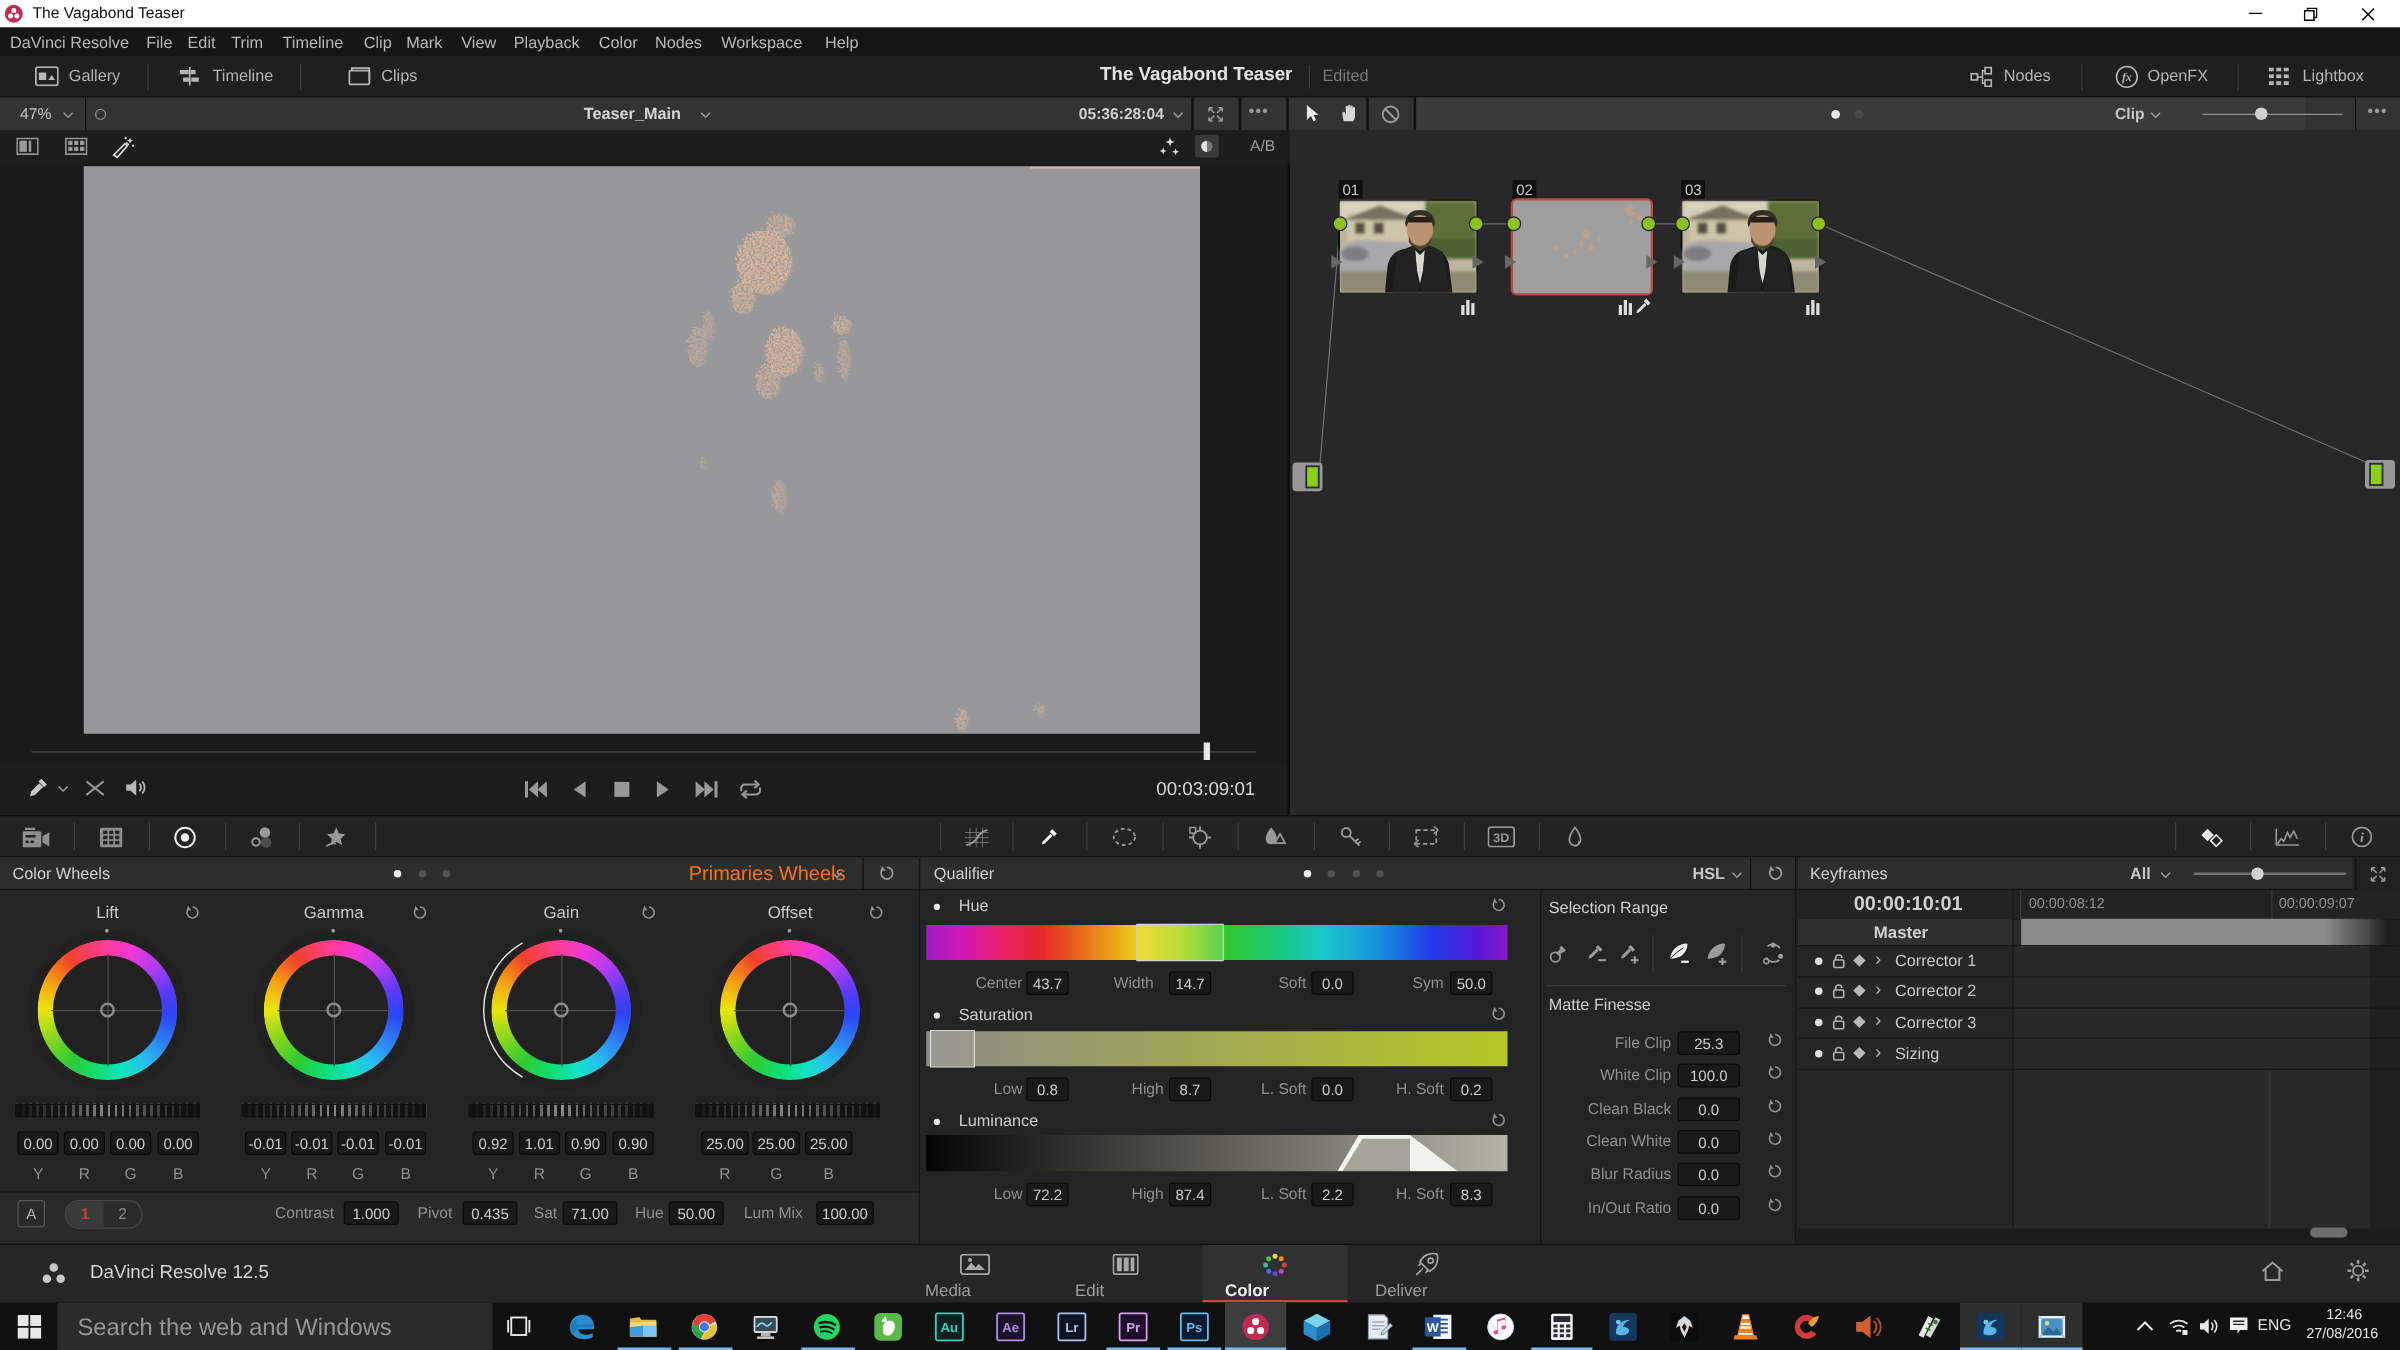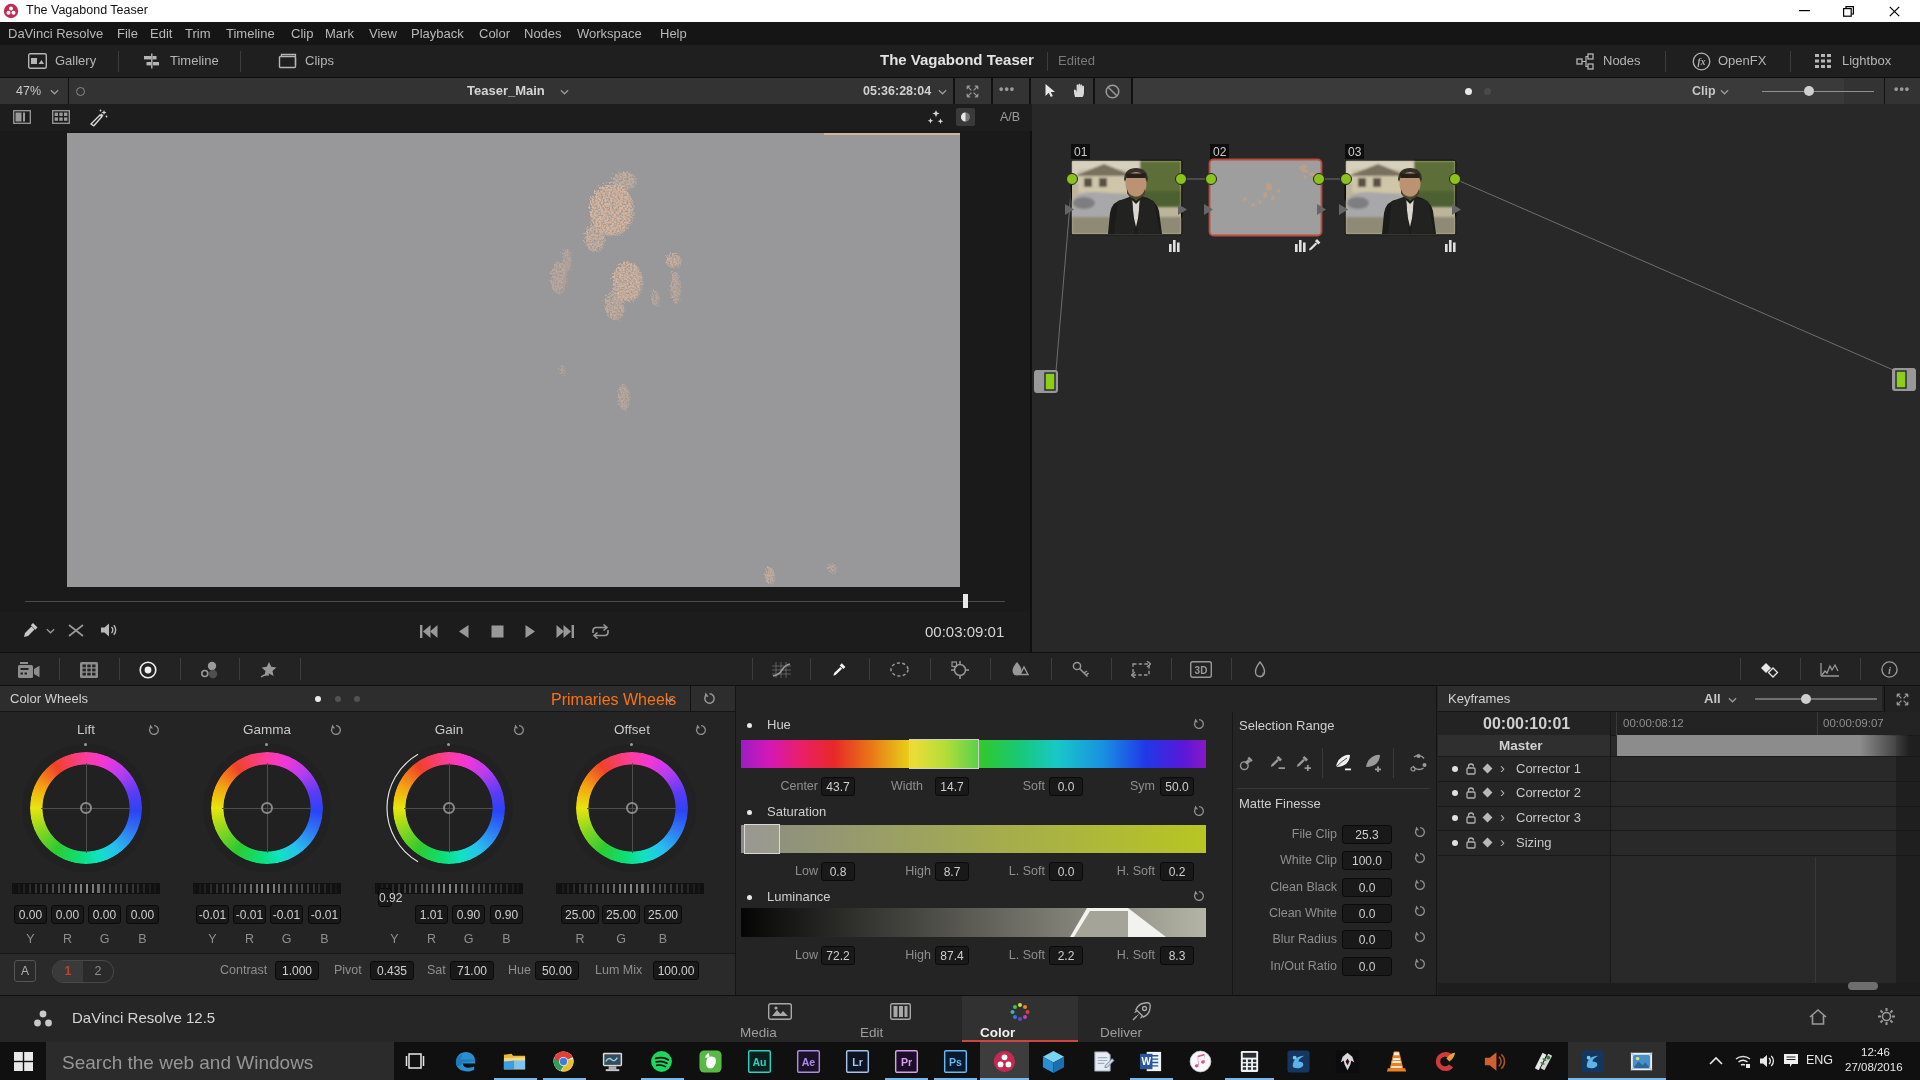--- a/index.html
+++ b/index.html
@@ -642,21 +642,21 @@
     <div class="mslider" style="left:375px"></div>
     <div class="mslider" style="left:556px"></div>
     <div class="vb" style="left:14px;top:219px;width:33px">0.00</div>
     <div class="vb" style="left:51px;top:219px;width:33px">0.00</div>
     <div class="vb" style="left:88px;top:219px;width:33px">0.00</div>
     <div class="vb" style="left:126px;top:219px;width:33px">0.00</div>
     <div class="vb" style="left:196px;top:219px;width:33px">-0.01</div>
     <div class="vb" style="left:233px;top:219px;width:33px">-0.01</div>
     <div class="vb" style="left:270px;top:219px;width:33px">-0.01</div>
     <div class="vb" style="left:308px;top:219px;width:33px">-0.01</div>
-    <div class="vb" style="left:378px;top:202px;width:14px">0.92</div>
+    <div class="vb" style="left:378px;top:219px;width:33px">0.92</div>
     <div class="vb" style="left:415px;top:219px;width:33px">1.01</div>
     <div class="vb" style="left:452px;top:219px;width:33px">0.90</div>
     <div class="vb" style="left:490px;top:219px;width:33px">0.90</div>
     <div class="vb" style="left:561px;top:219px;width:38px">25.00</div>
     <div class="vb" style="left:602px;top:219px;width:38px">25.00</div>
     <div class="vb" style="left:644px;top:219px;width:38px">25.00</div>
     <div class="ylab" style="left:14px;width:33px">Y</div>
         <div class="ylab" style="left:51px;width:33px">R</div>
         <div class="ylab" style="left:88px;width:33px">G</div>
         <div class="ylab" style="left:126px;width:33px">B</div>
@@ -683,20 +683,35 @@
     <div class="vb" style="left:370px;top:275px;width:44px">0.435</div>
     <div class="lb" style="left:427px;top:277px">Sat</div>
     <div class="vb" style="left:450px;top:275px;width:44px">71.00</div>
     <div class="lb" style="left:508px;top:277px">Hue</div>
     <div class="vb" style="left:535px;top:275px;width:44px">50.00</div>
     <div class="lb" style="left:595px;top:277px">Lum Mix</div>
     <div class="vb" style="left:653px;top:275px;width:46px">100.00</div>
     <div class="sep" style="left:735px;top:0;height:309px;background:#141414"></div>
   </div>
   <div id="qual" class="ab" style="left:737px;top:0;width:700px;height:309px">
+    <div class="phead" style="left:0;width:700px">
+      <div class="ptitle">Qualifier</div>
+      <div class="dot6" style="left:306px;top:10px;background:#ececec"></div>
+      <div class="dot6" style="left:325px;top:10px;background:#525252"></div>
+      <div class="dot6" style="left:345px;top:10px;background:#525252"></div>
+      <div class="dot6" style="left:364px;top:10px;background:#525252"></div>
+      <div class="txt" style="left:617px;top:5px;font-size:13px;font-weight:bold;color:#c8c8c8">HSL</div>
+      <svg class="ab" style="left:648px;top:11px;color:#9a9a9a" width="9" height="6">
+            <use href="#chev"></use>
+          </svg>
+      <div class="sep" style="left:663px;top:0;height:26px"></div>
+      <svg class="ab" style="left:676px;top:5px;color:#9a9a9a" width="15" height="15">
+            <use href="#reset"></use>
+          </svg>
+    </div>
     <div class="ab" style="left:10px;top:37px;width:5px;height:5px;border-radius:50%;background:#e8e8e8"></div>
     <div class="txt" style="left:30px;top:31px;font-size:13px;color:#cfcfcf">Hue</div>
     <svg class="ab" style="left:455px;top:31px;color:#8f8f8f" width="14" height="14">
           <use href="#reset"></use>
         </svg>
     <div class="ab" style="left:4px;top:54px;width:465px;height:28px;background:linear-gradient(90deg,#9b1ec4 0%,#d318b8 6%,#ea1f68 13%,#e82828 20%,#e87818 28%,#e8d818 37%,#a8d818 44%,#30c830 52%,#18c878 60%,#18c8c8 68%,#1890e0 78%,#2038e8 87%,#5818d8 95%,#8818c8 100%)"></div>
     <div class="ab" style="left:172px;top:53px;width:70px;height:30px;border:1.5px solid #d0d0d0;background:rgba(255,255,255,0.14);box-sizing:border-box"></div>
     <div class="lb" style="left:29px;top:93px;width:52px;text-align:right">Center</div>
     <div class="vb" style="left:84px;top:91px;width:34px">43.7</div>
     <div class="lb" style="left:146px;top:93px;width:48px;text-align:center">Width</div>

